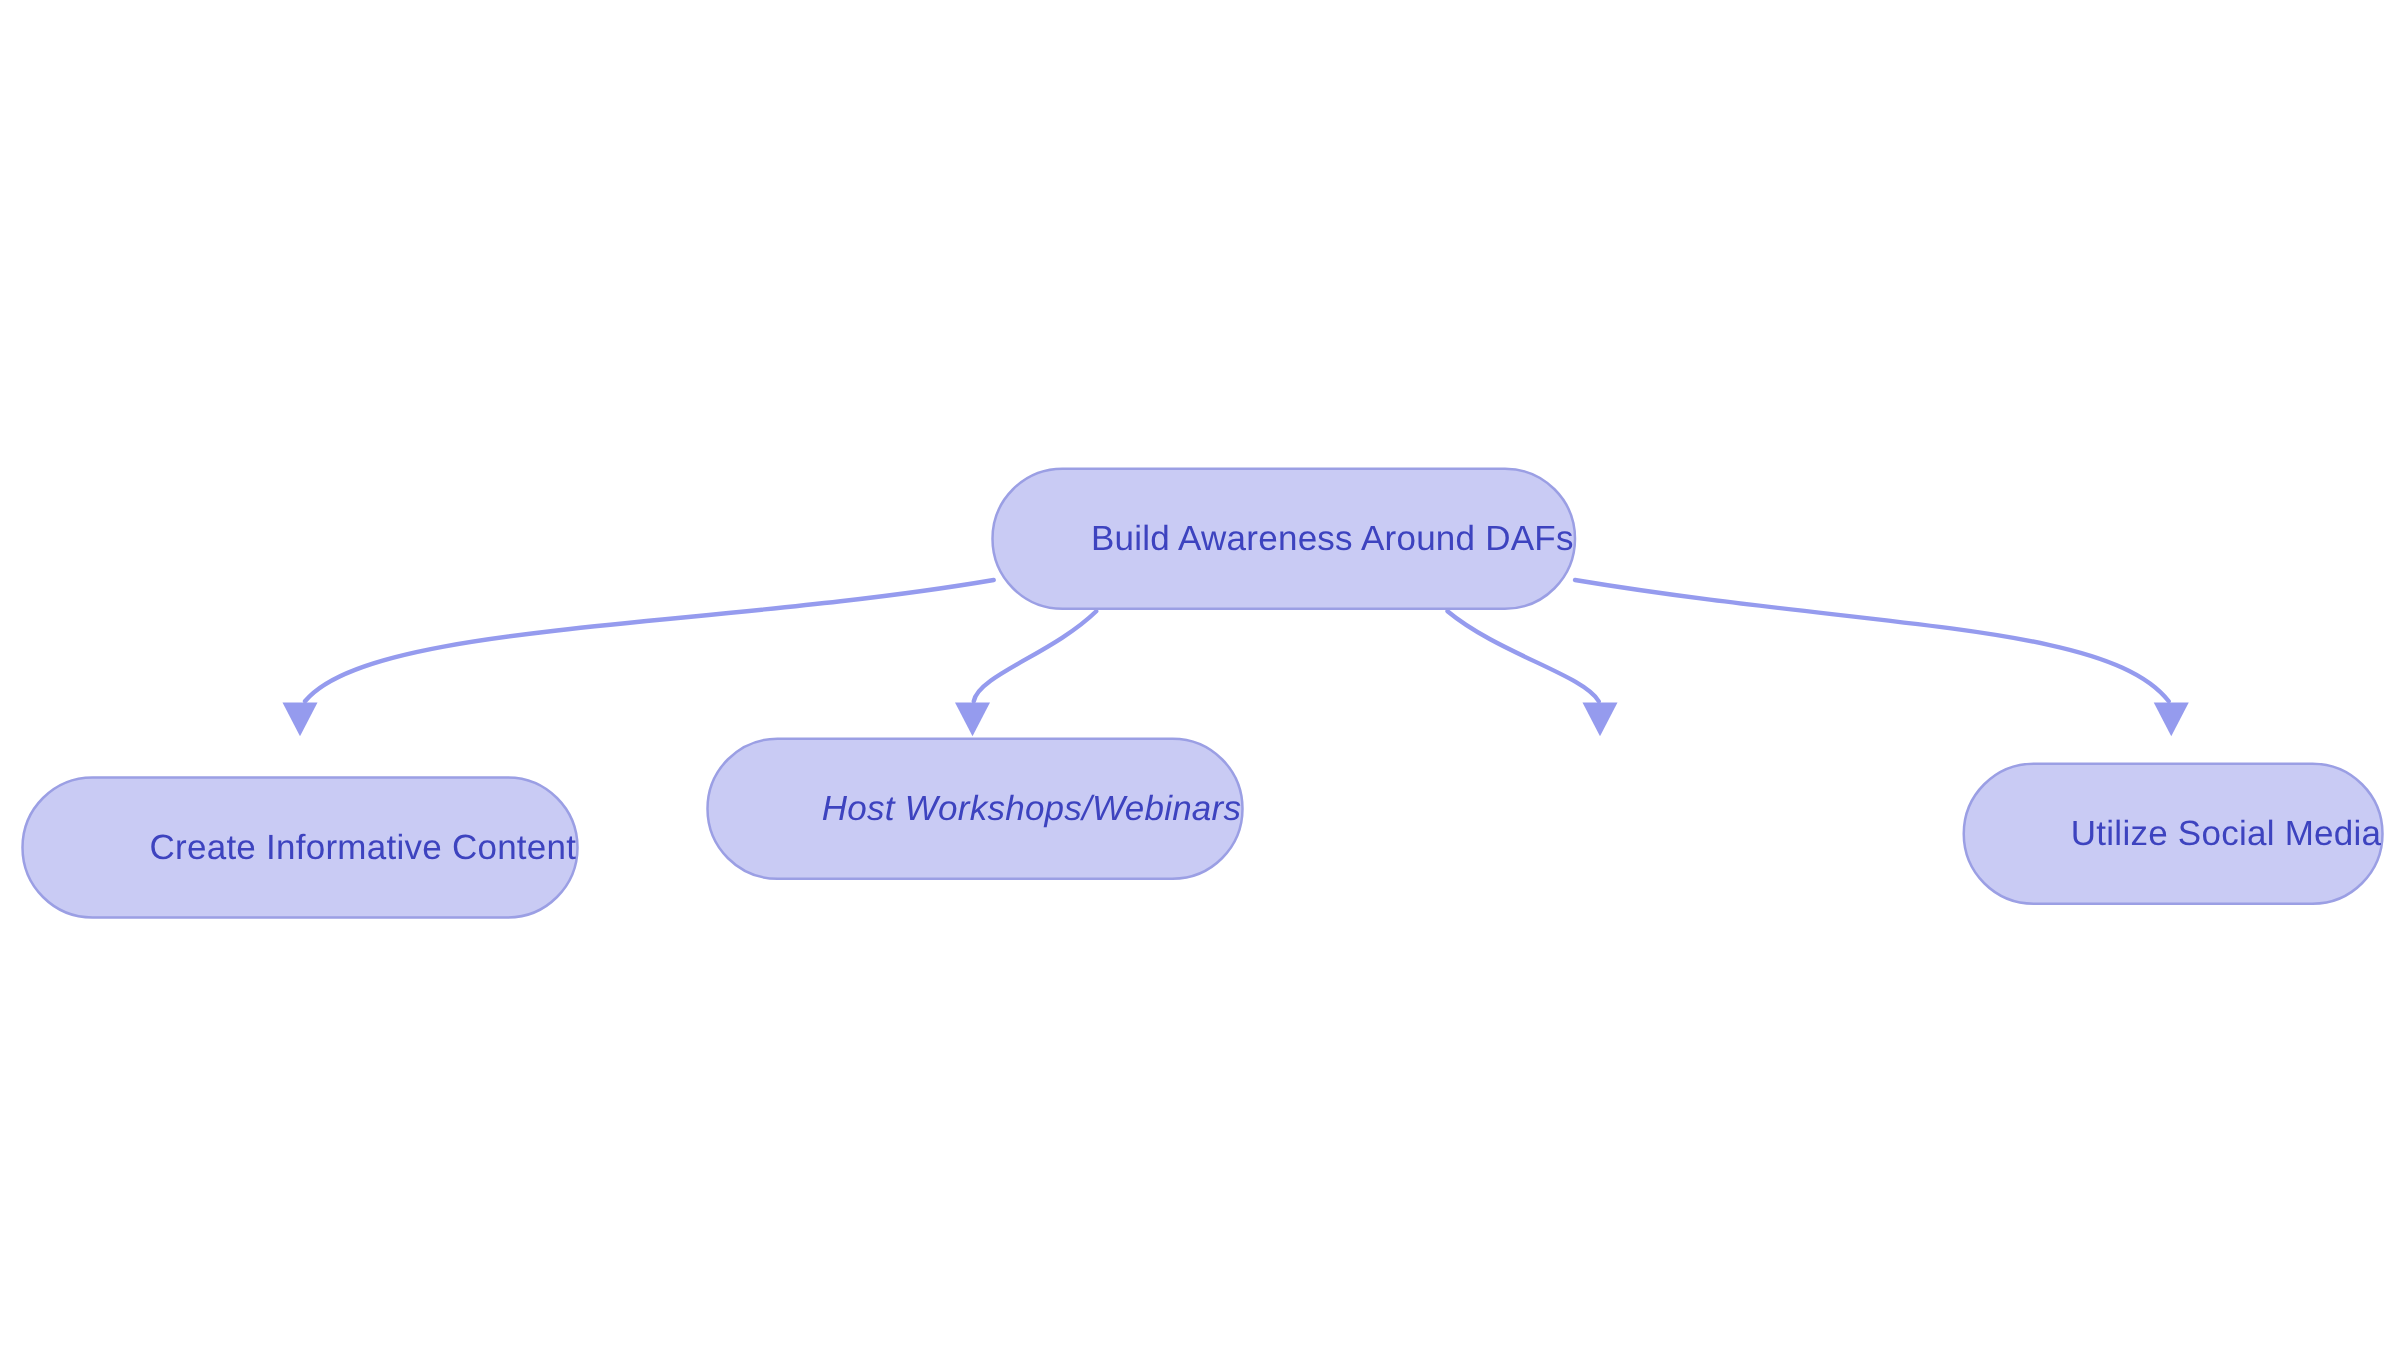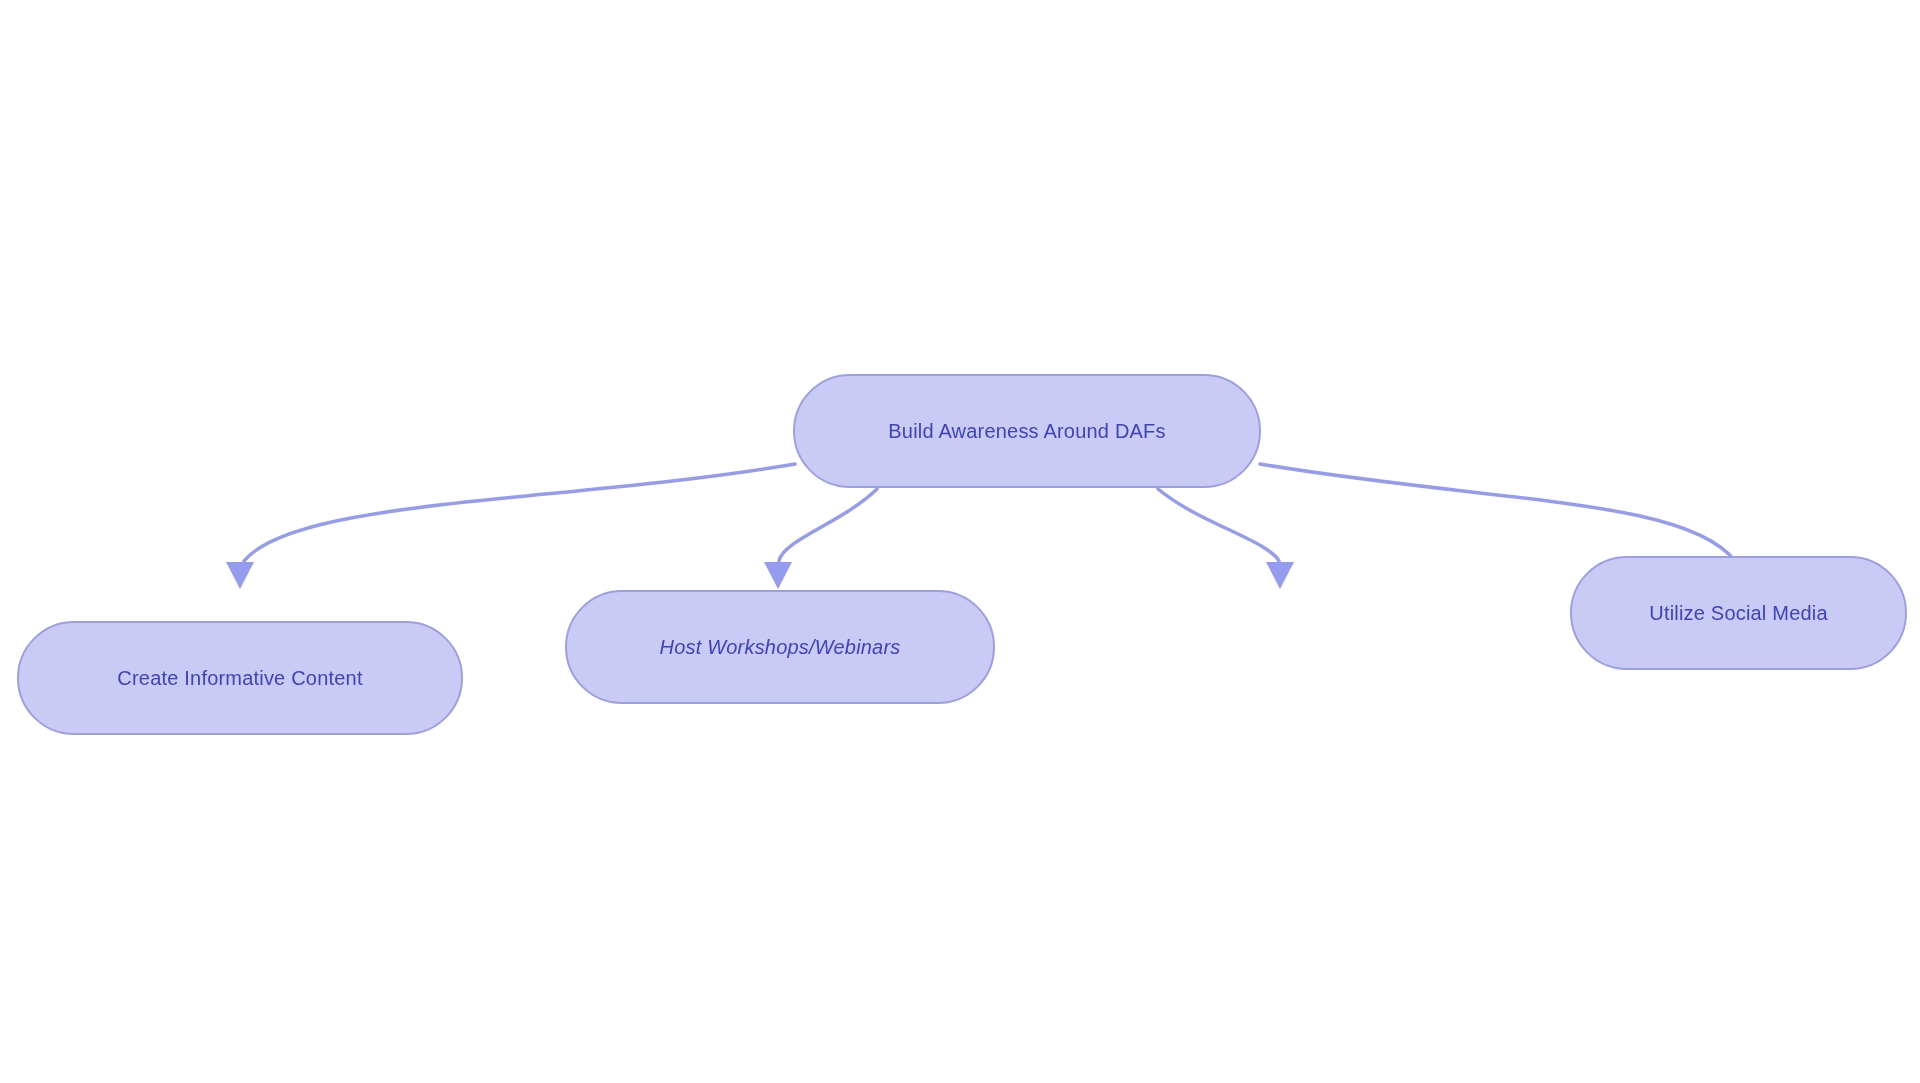--- a/index.html
+++ b/index.html
@@ -38,31 +38,31 @@
     stroke: none;
   }
   .node {
     position: absolute;
     height: 114px;
     border-radius: 57px;
     background: var(--node-fill);
     border: 2px solid var(--node-border);
     display: flex;
     align-items: center;
-    justify-content: center;
+    justify-content: flex-end;
     color: var(--text);
-    font-size: 20px;
+    font-size: 28px;
     letter-spacing: 0.2px;
     white-space: nowrap;
   }
   .node-root { left: 793px; top: 374px; width: 468px; }
   .node-a    { left: 17px;   top: 590px; width: 446px; margin-top: 31px; }
   .node-b    { left: 565px;  top: 590px; width: 430px; font-style: italic; }
   .node-c    { left: 1092px; top: 590px; width: 378px; }
-  .node-d    { left: 1570px; top: 556px; width: 337px; }
+  .node-d    { left: 1570px; top: 610px; width: 337px; }
 </style>
 </head>
 <body>
 
 <div class="canvas">
 
   <svg class="edges" viewBox="0 0 1920 1083" xmlns="http://www.w3.org/2000/svg">
     <path d="M 795 464 C 566 503 296 498 244 561"></path>
     <polygon points="226,562 254,562 240,589"></polygon>
 

